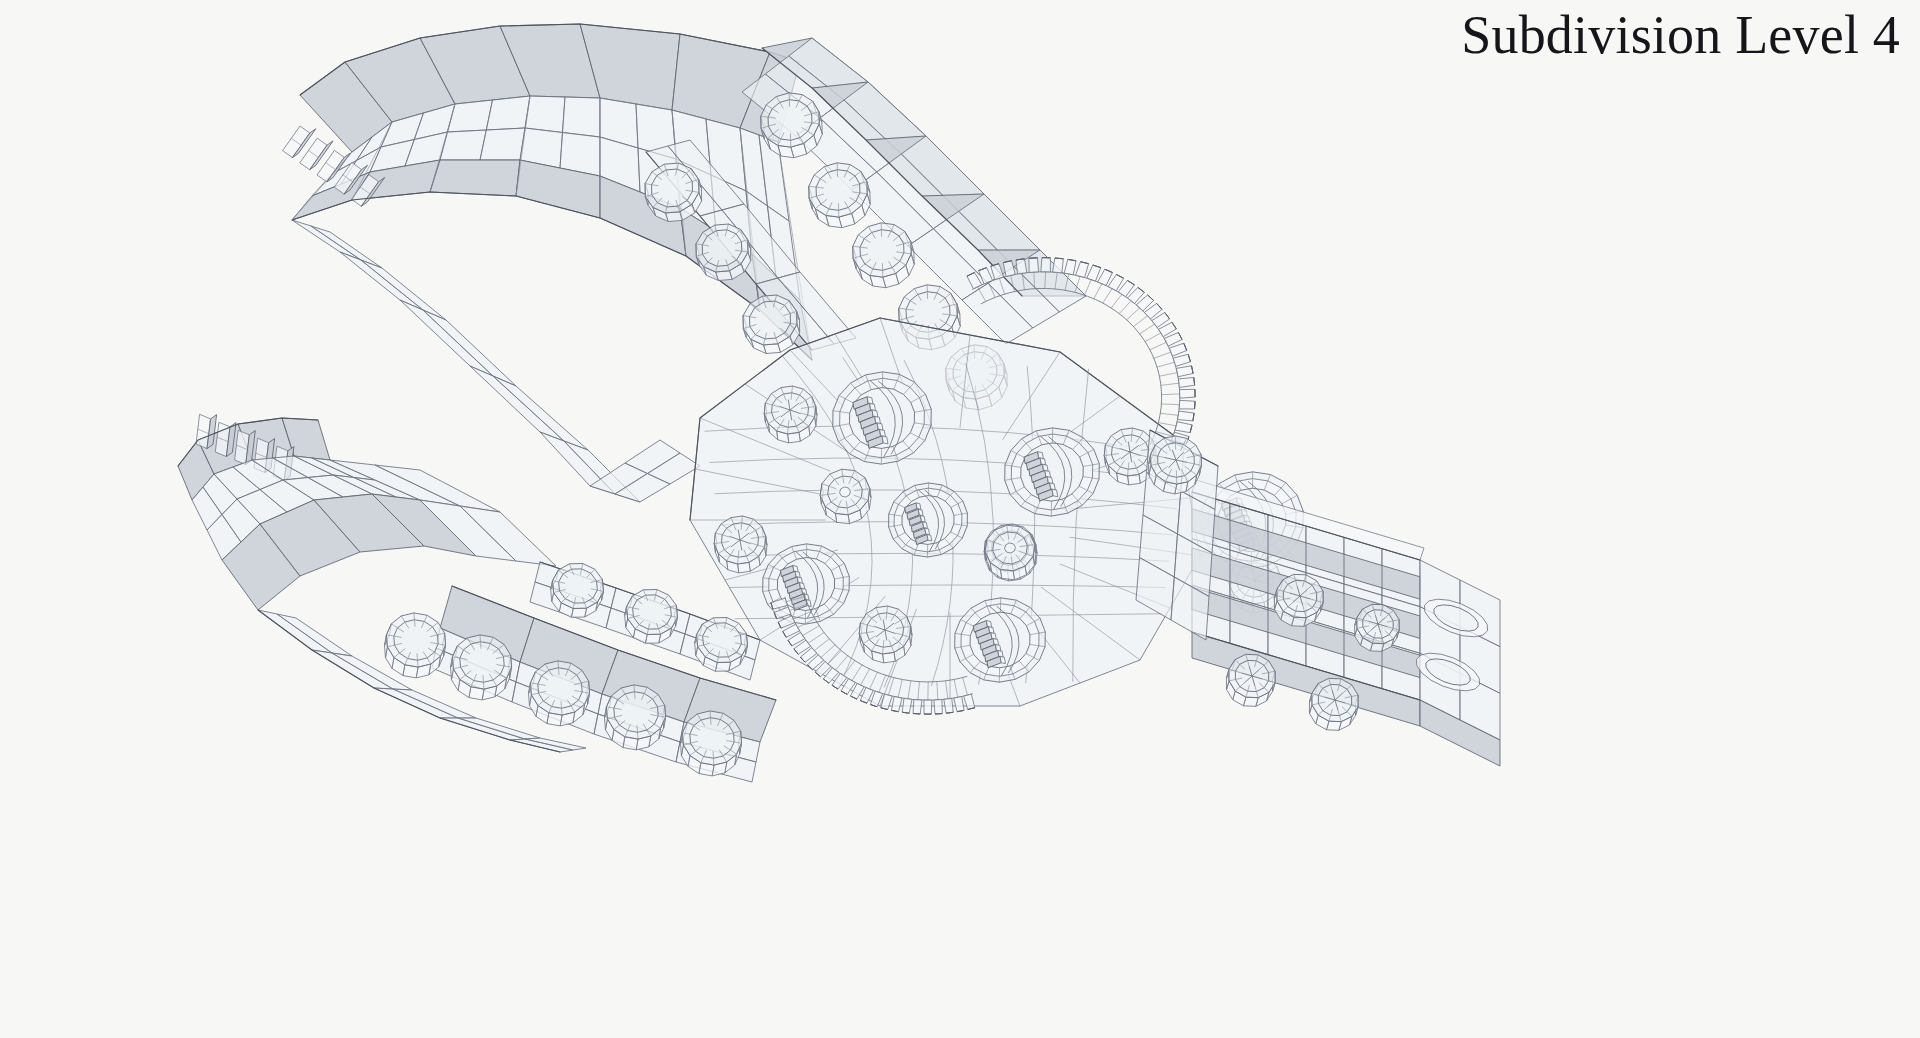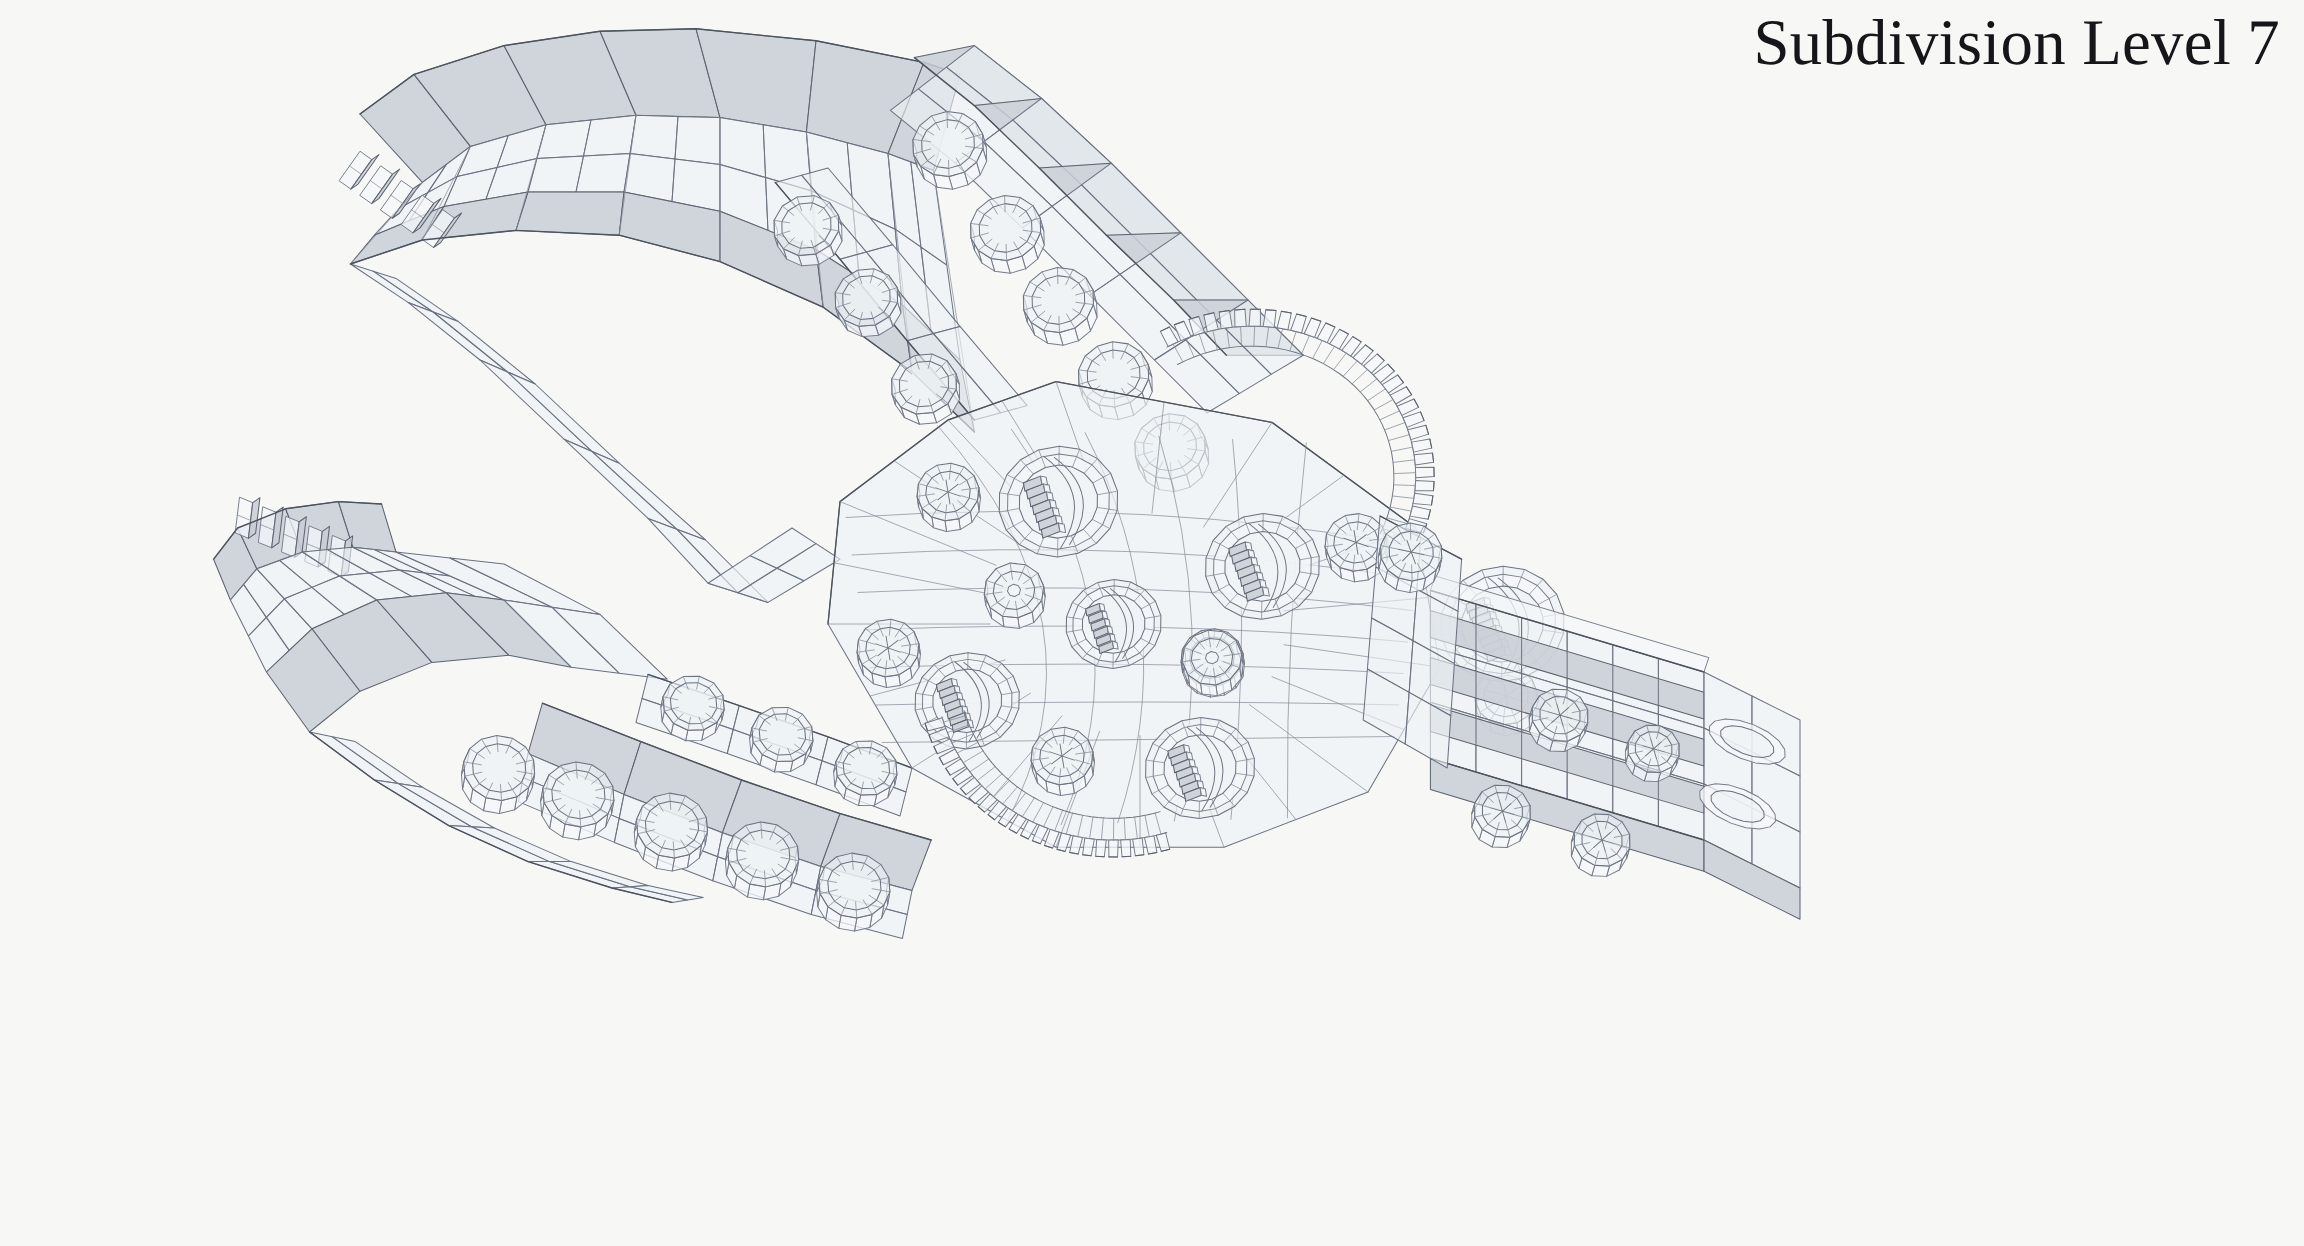--- a/index.html
+++ b/index.html
@@ -1644,15 +1644,15 @@
           <line x1="2.545639484460225" y1="-10.29523875264006" x2="5.785544282864147" y2="-23.39826989236377" class="wf-line-t"></line>
           <line x1="7.13272333326391" y1="-8.256140454862395" x2="16.210734848327068" y2="-18.763955579232718" class="wf-line-t"></line>
           <line x1="10.307083848803677" y1="-4.581812285081407" x2="23.425190565462902" y2="-10.41320973882138" class="wf-line-t"></line>
           <line x1="10.9824" y1="0" x2="-10.9824" y2="0" class="wf-line"></line>
           <line x1="5.491200000000002" y1="8.779419133405126" x2="-5.491200000000002" y2="-8.779419133405126" class="wf-line"></line>
           <line x1="-5.491199999999997" y1="8.779419133405126" x2="5.491199999999997" y2="-8.779419133405126" class="wf-line"></line>
         </g>
       </g>
     </svg>
 
-  <div id="overlay-title">Subdivision Level 7</div>
+  <div id="overlay-title">Subdivision Level 4</div>
 
 </div>
 
 </body></html>

